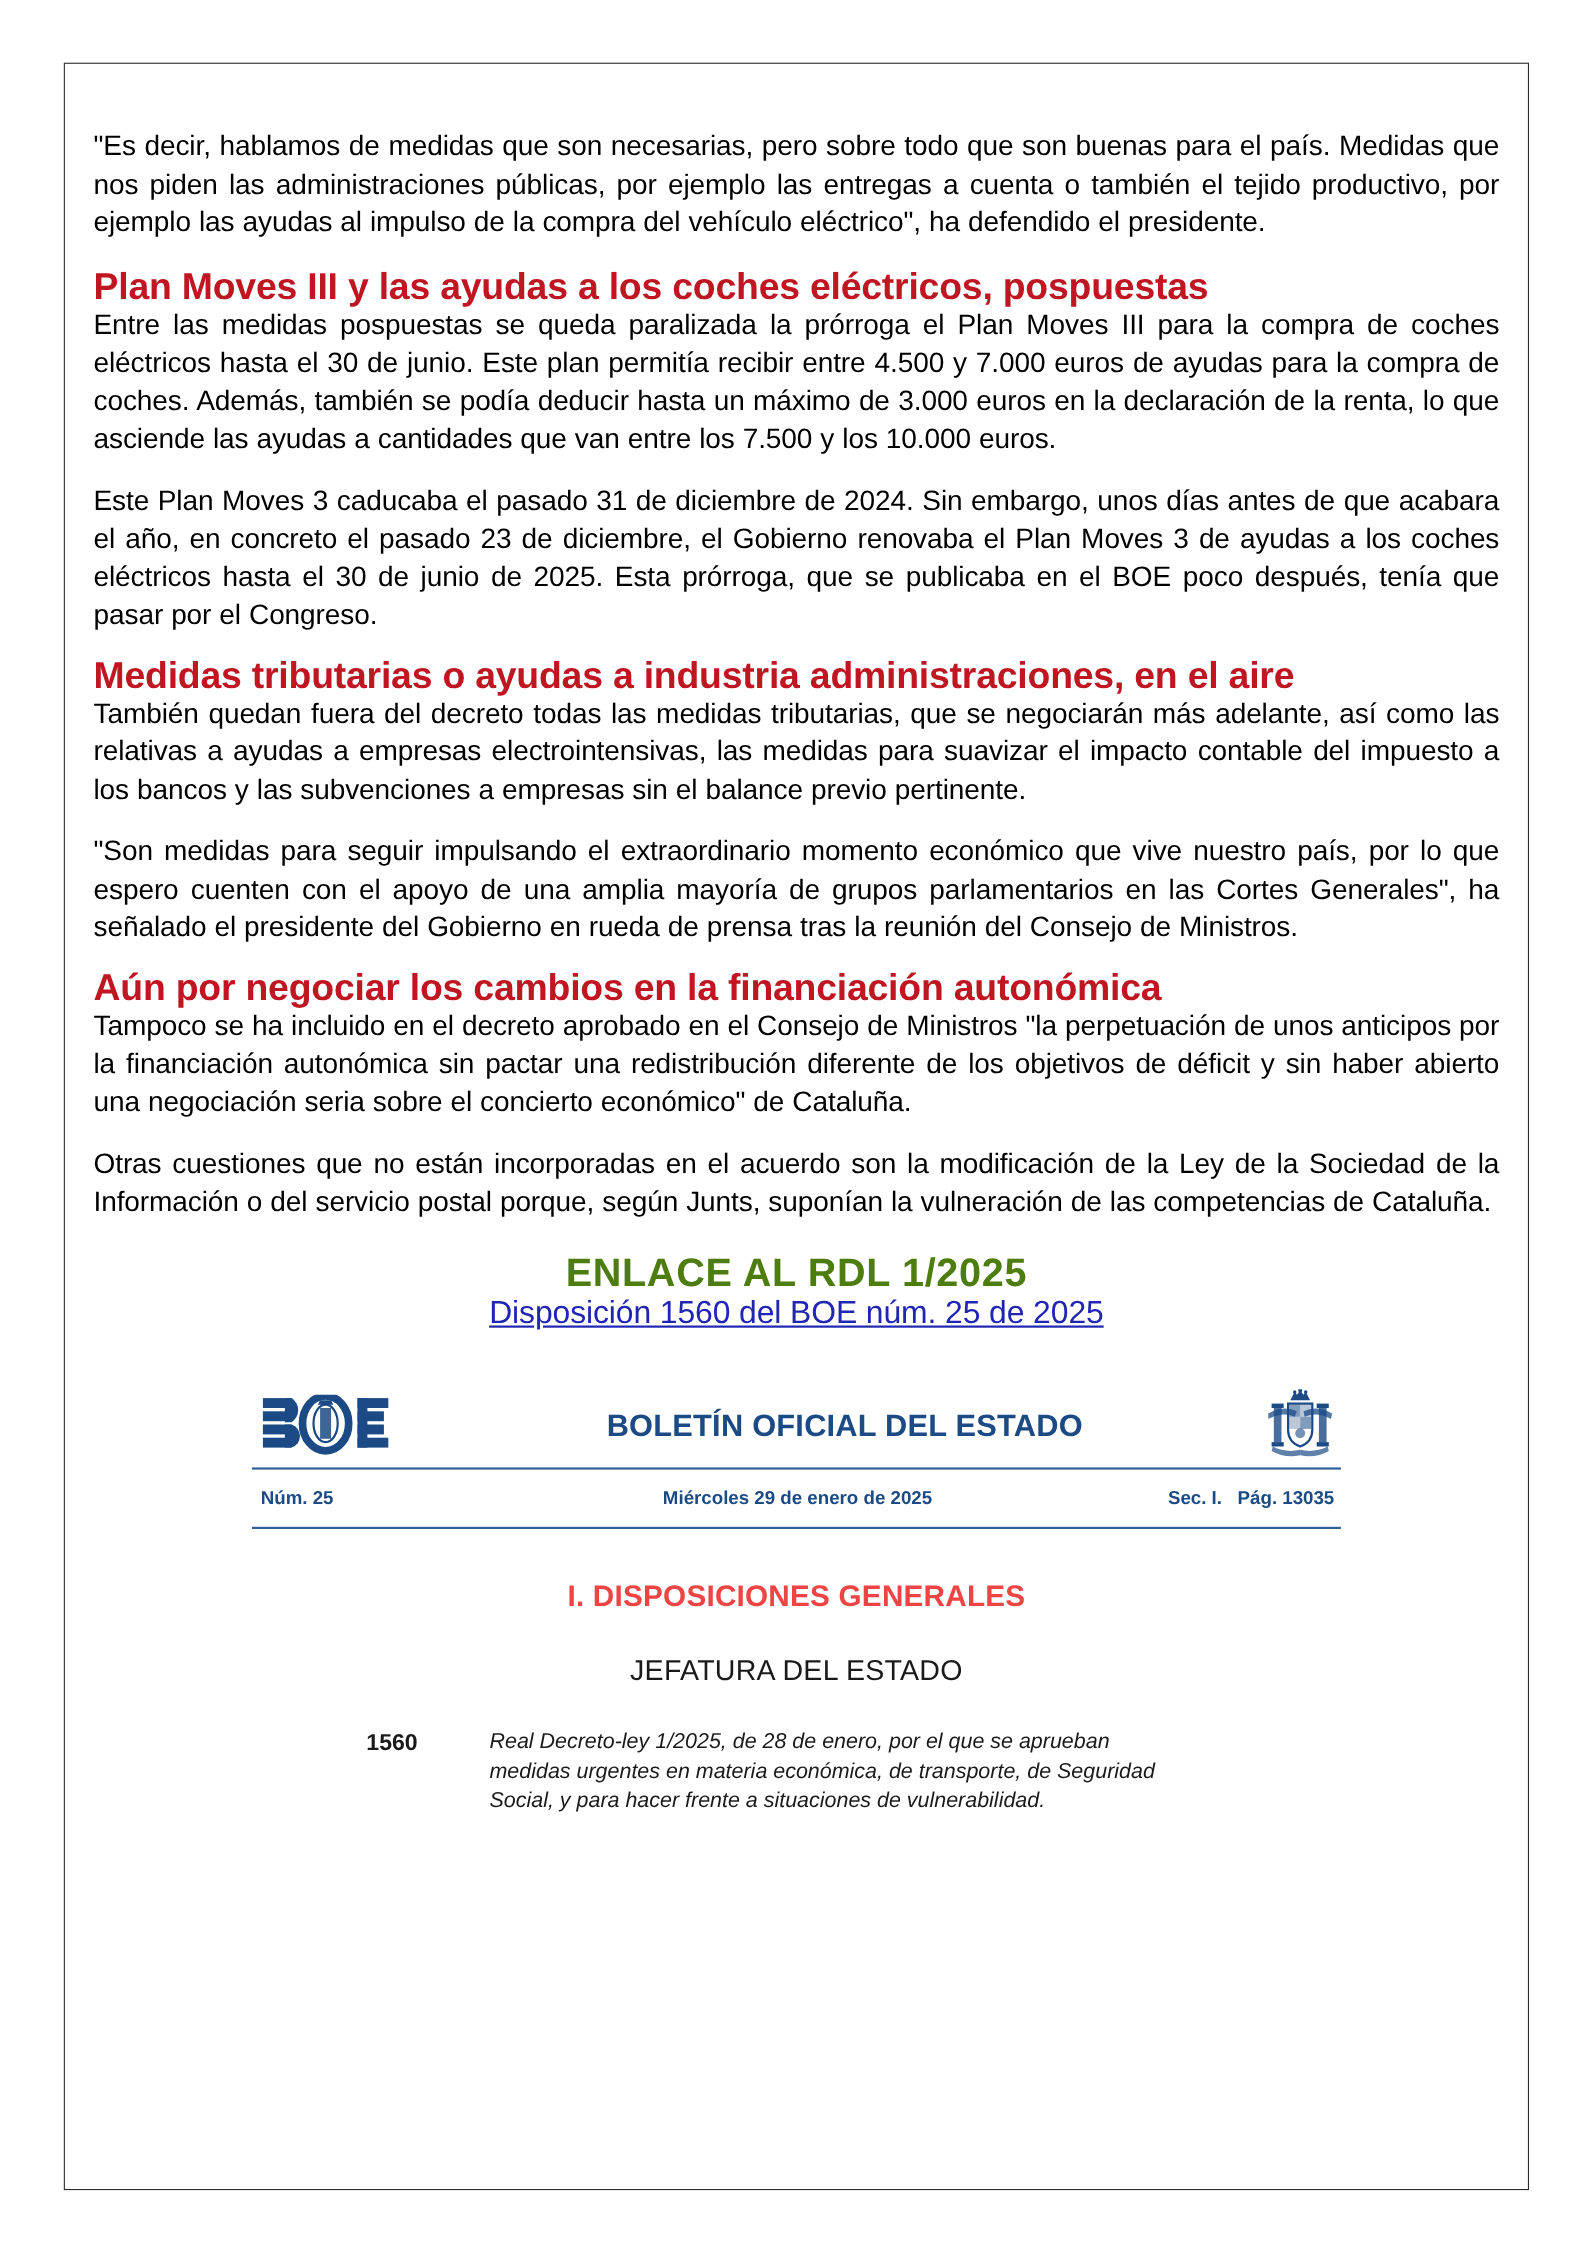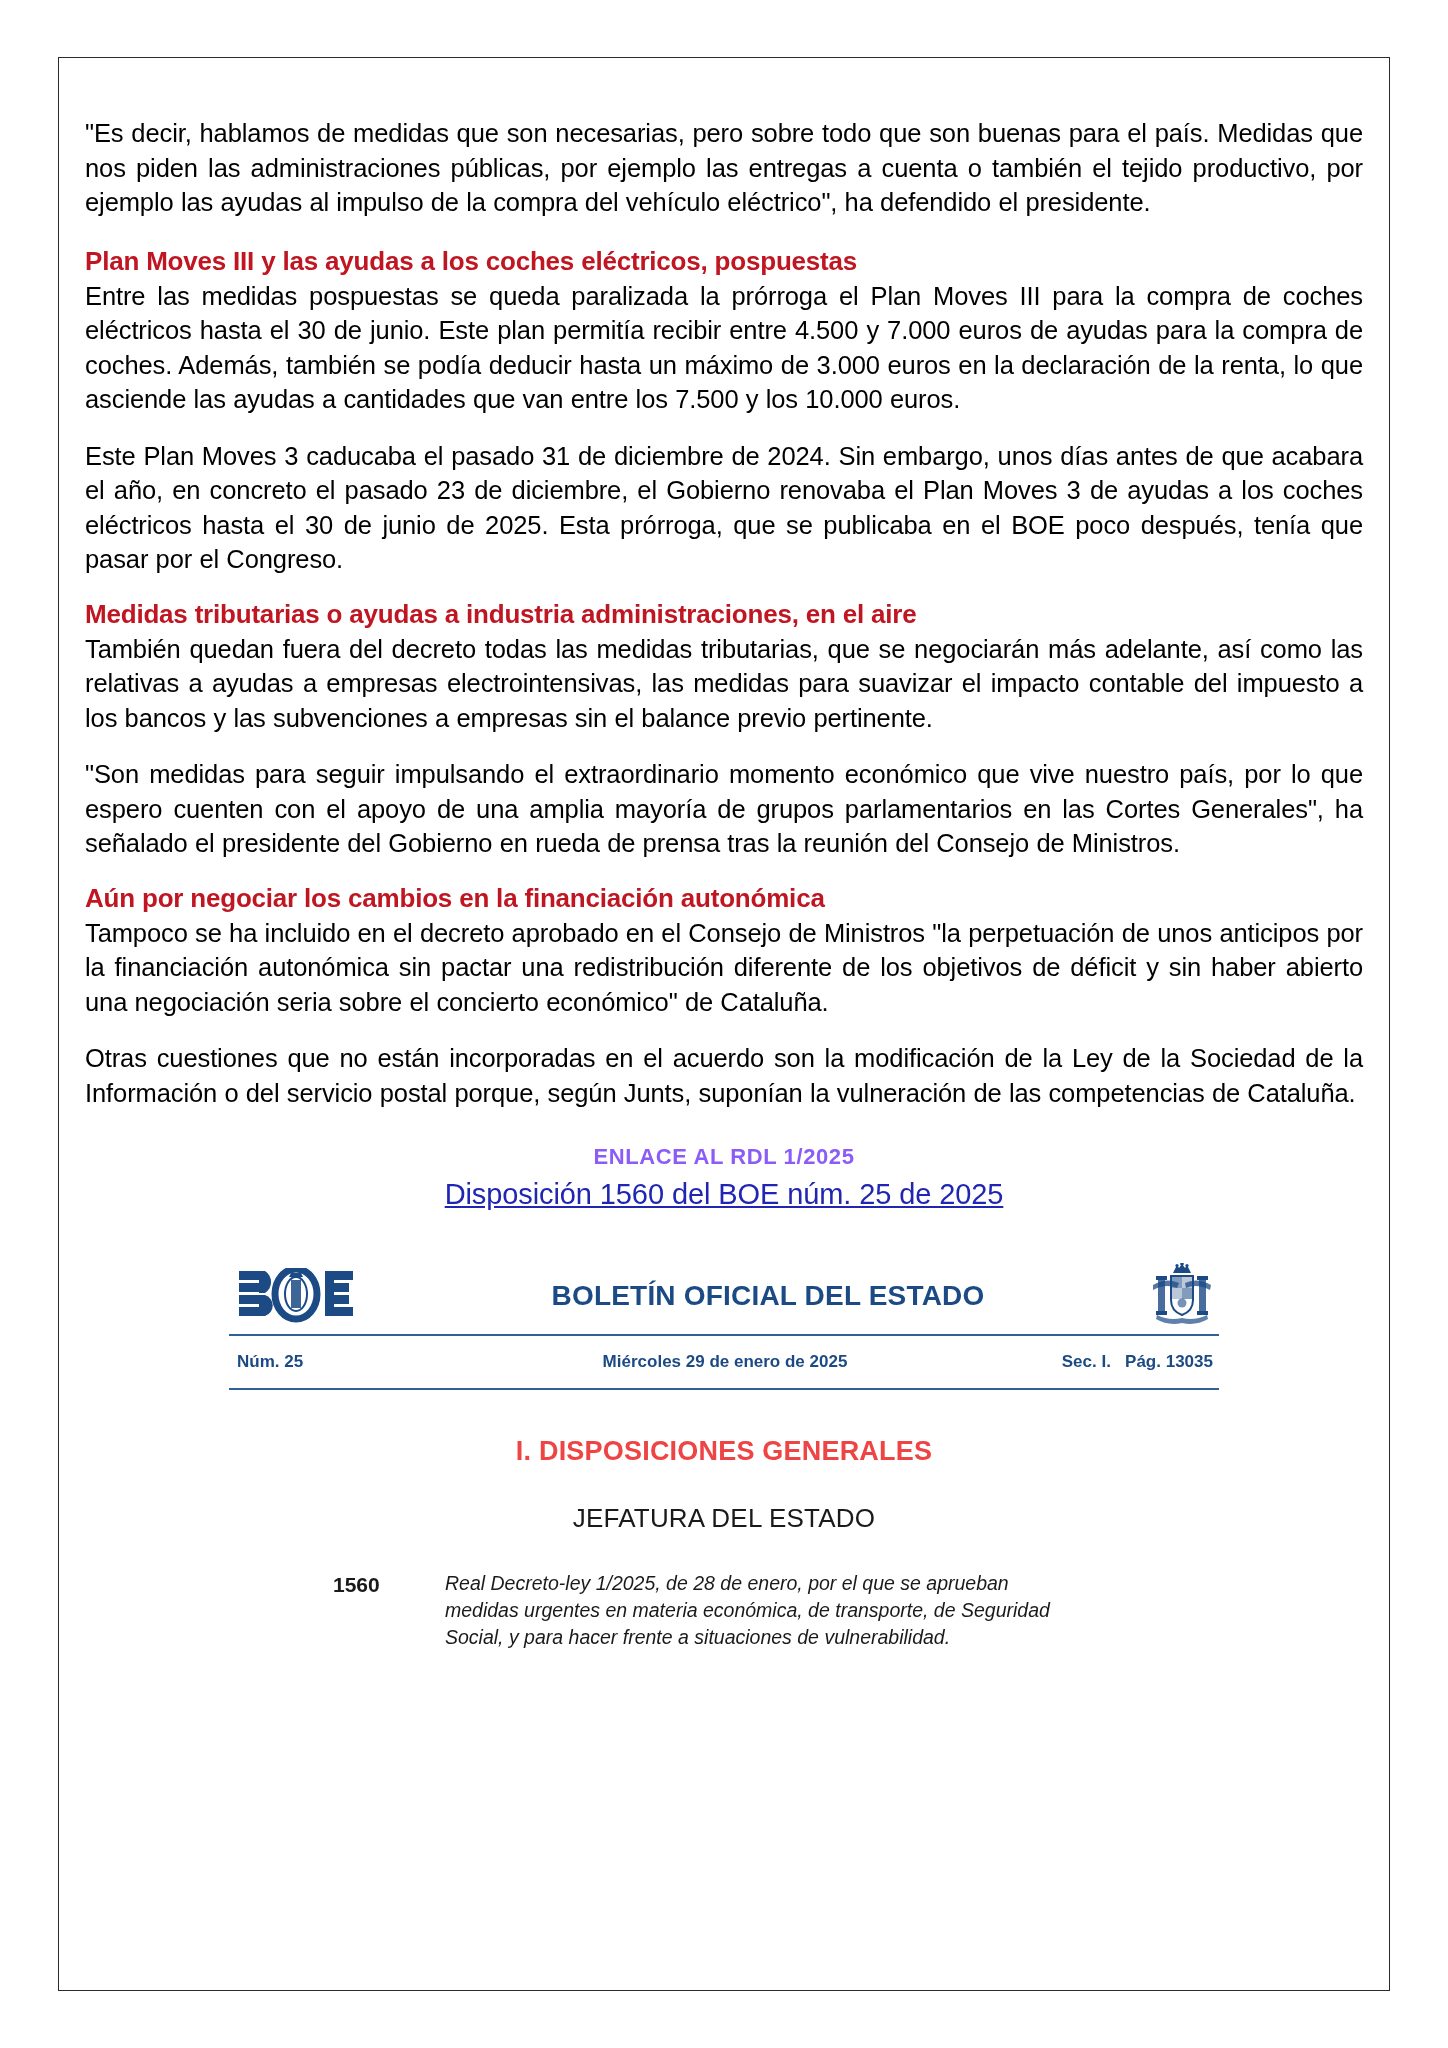--- a/index.html
+++ b/index.html
@@ -44,39 +44,39 @@
     letter-spacing: -0.1px;
     color: #000000;
     word-spacing: 0.3px;
   }
   .para.tight {
     margin-bottom: 12px;
   }
   .para:last-child { margin-bottom: 0; }
 
   h2.section-heading {
-    font-size: 26px;
+    font-size: 34px;
     line-height: 31px;
     font-weight: bold;
     color: #bf1622;
     margin: 12px 0 2px 0;
     text-align: left;
     letter-spacing: -0.2px;
   }
   h2.section-heading.first { margin-top: 26px; }
 
   
   .link-block {
     text-align: center;
     margin-top: 30px;
   }
   .link-title {
-    font-size: 22px;
-    font-weight: bold;
-    color: #8b5cf6;
+    font-size: 36px;
+    font-weight: bold;
+    color: #4d7c0f;
     letter-spacing: 0.6px;
     line-height: 34px;
   }
   .link-url {
     display: inline-block;
     font-size: 29px;
     color: #2026b2;
     text-decoration: underline;
     line-height: 36px;
     margin-top: 2px;

